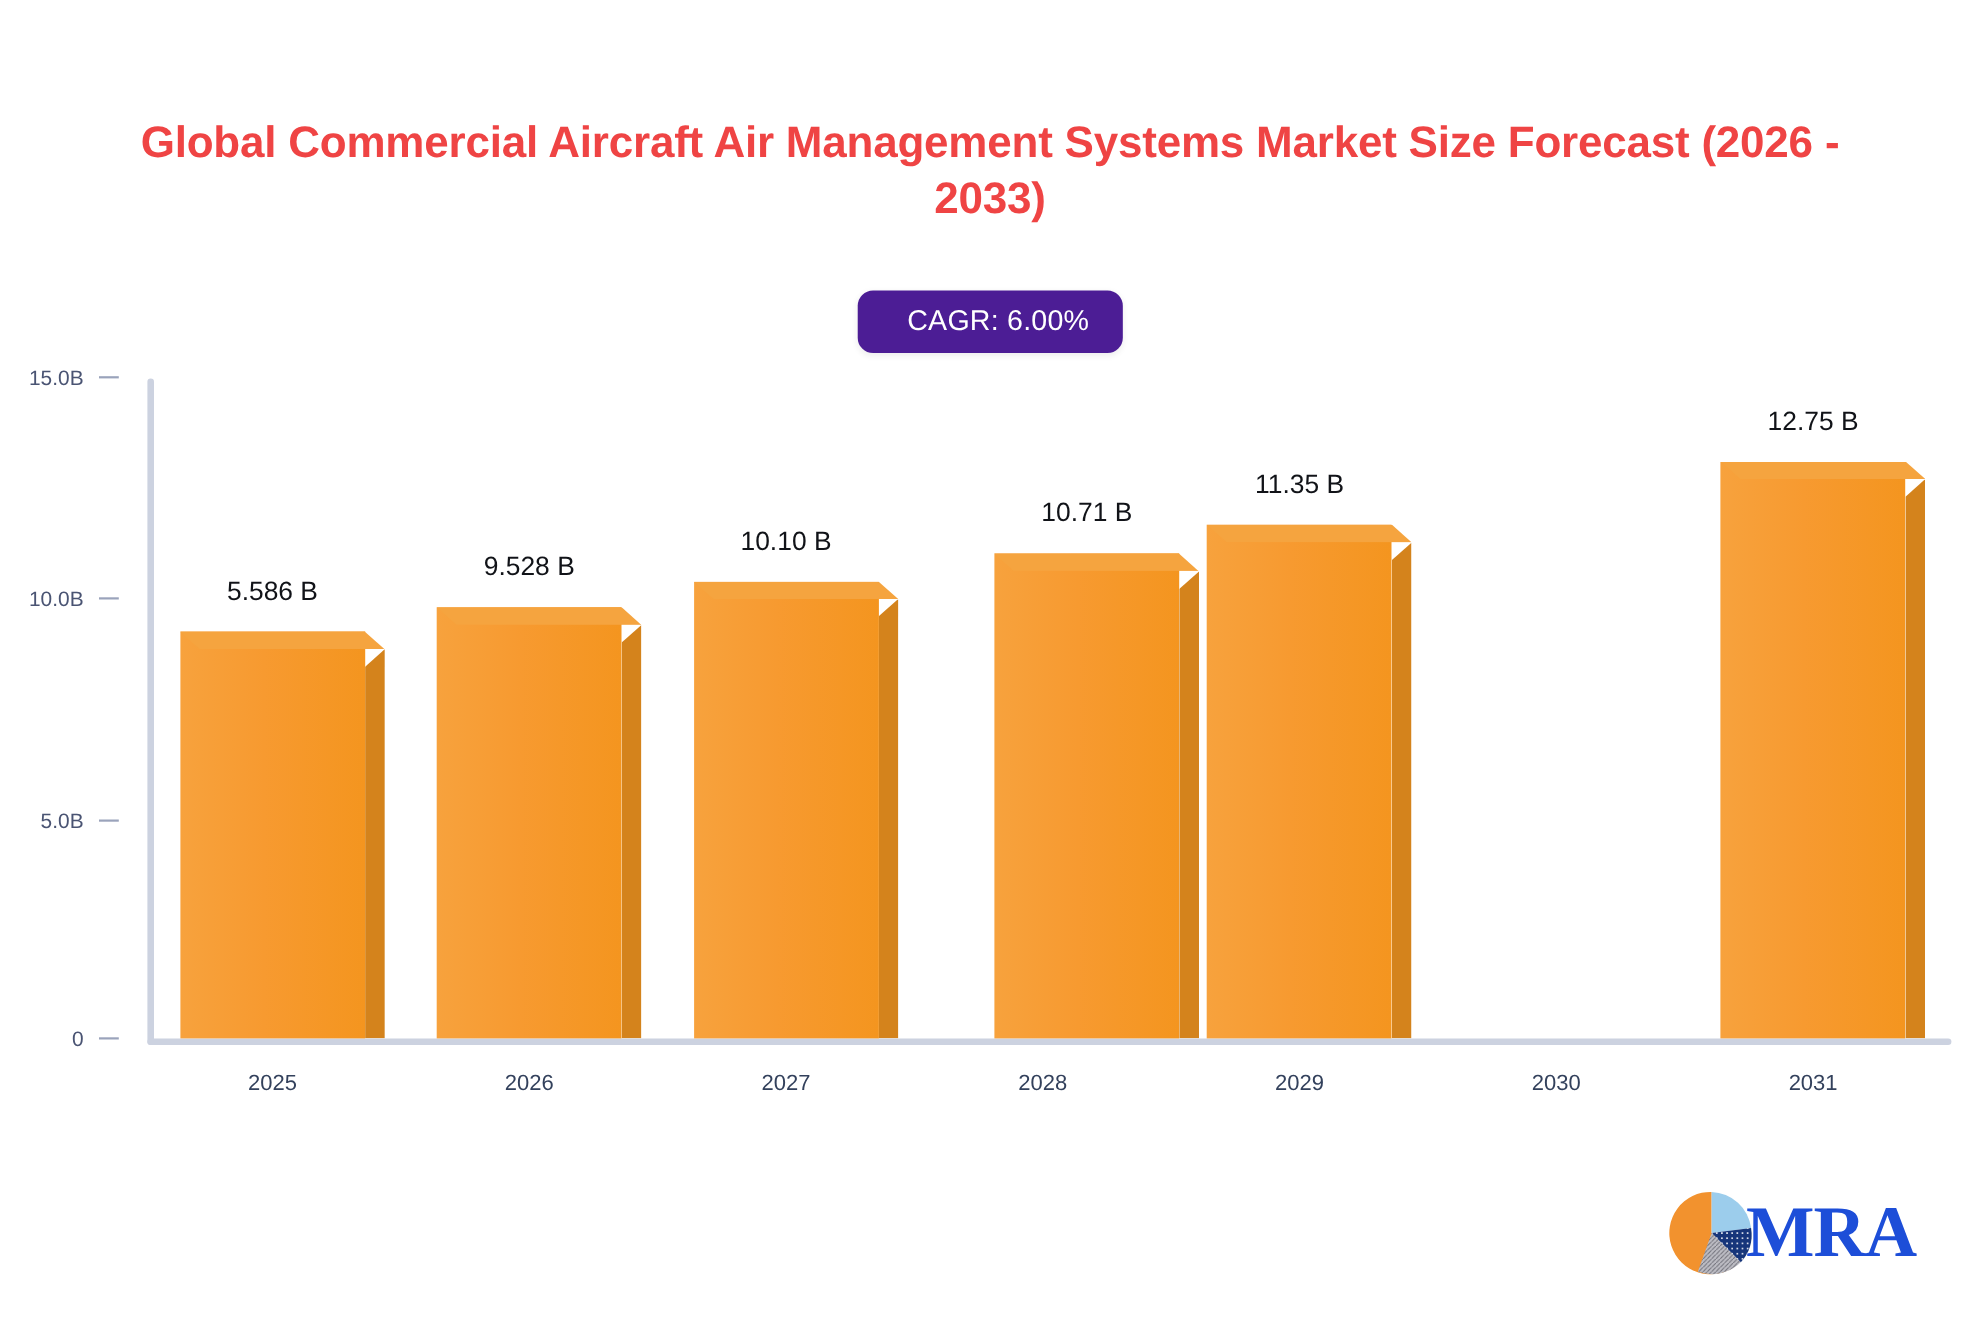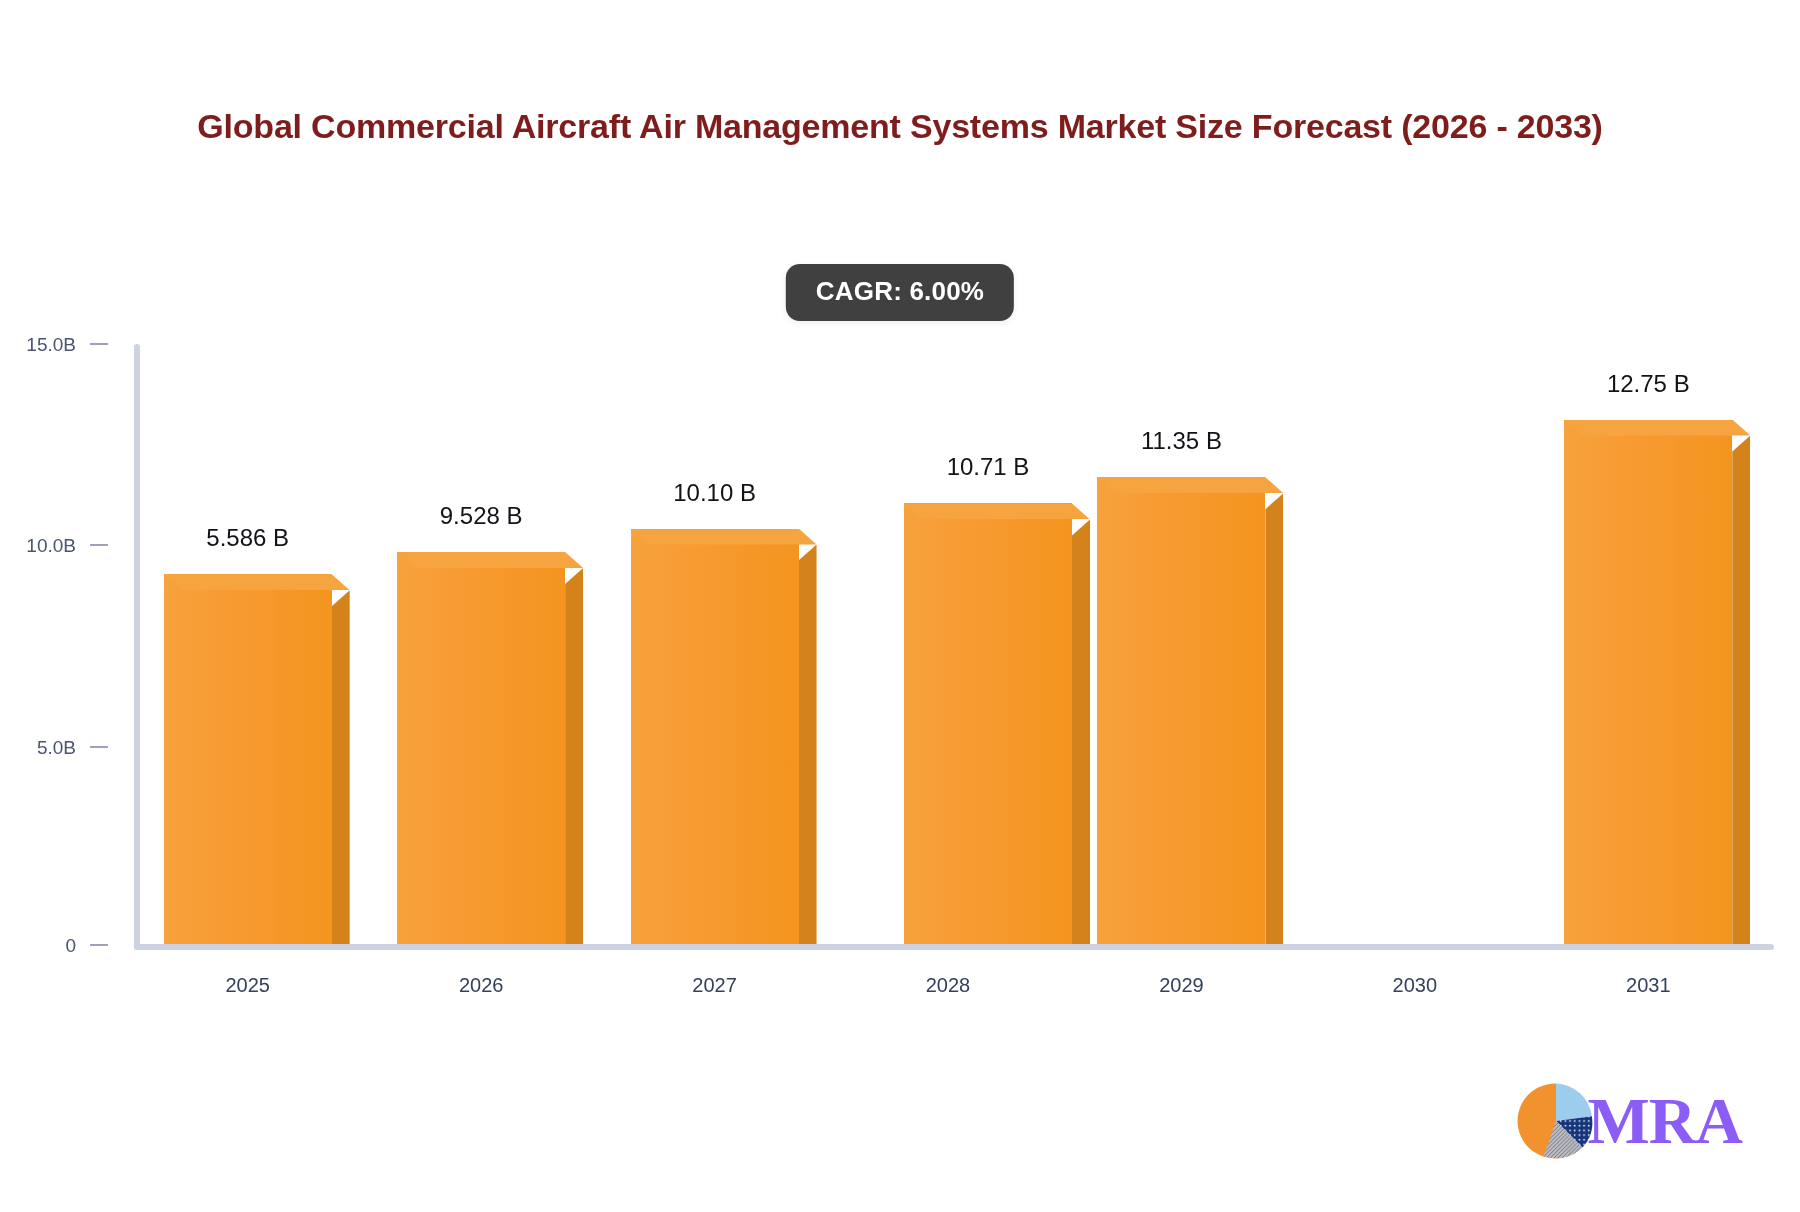--- a/index.html
+++ b/index.html
@@ -19,45 +19,45 @@
 
   
   .title-block {
     position: absolute;
     top: 105px;
     left: 110px;
     width: 1580px;
     text-align: center;
   }
   .chart-title {
-    font-size: 34px;
+    font-size: 40px;
     font-weight: bold;
-    color: #7f1d1d;
+    color: #ef4444;
     line-height: 1.28;
     letter-spacing: -0.2px;
   }
   .chart-subtitle {
     margin-top: 14px;
     font-size: 25px;
     font-weight: 600;
     color: #33415c;
     letter-spacing: -0.1px;
   }
 
   
   .cagr-badge {
     position: absolute;
     top: 264px;
     left: 50%;
     transform: translateX(-50%);
-    background: #404040;
+    background: #4c1d95;
     color: #ffffff;
     font-size: 26px;
-    font-weight: bold;
-    padding: 12px 30px 14px 30px;
+    font-weight: normal;
+    padding: 12px 30px 14px 45px;
     border-radius: 14px;
     letter-spacing: 0.2px;
     white-space: nowrap;
     box-shadow: 0 2px 6px rgba(0,0,0,0.07);
   }
 
   
   .plot {
     position: absolute;
     left: 0;
@@ -173,21 +173,21 @@
     right: 58px;
     bottom: 52px;
     display: flex;
     align-items: center;
     gap: 2px;
   }
   .logo-text {
     font-family: "Liberation Serif", serif;
     font-size: 66px;
     font-weight: bold;
-    color: #8b5cf6;
+    color: #1d4ed8;
     letter-spacing: -1px;
     line-height: 1;
     margin-left: -10px;
   }
 </style>
 </head>
 <body>
 
 <div class="page">
 

